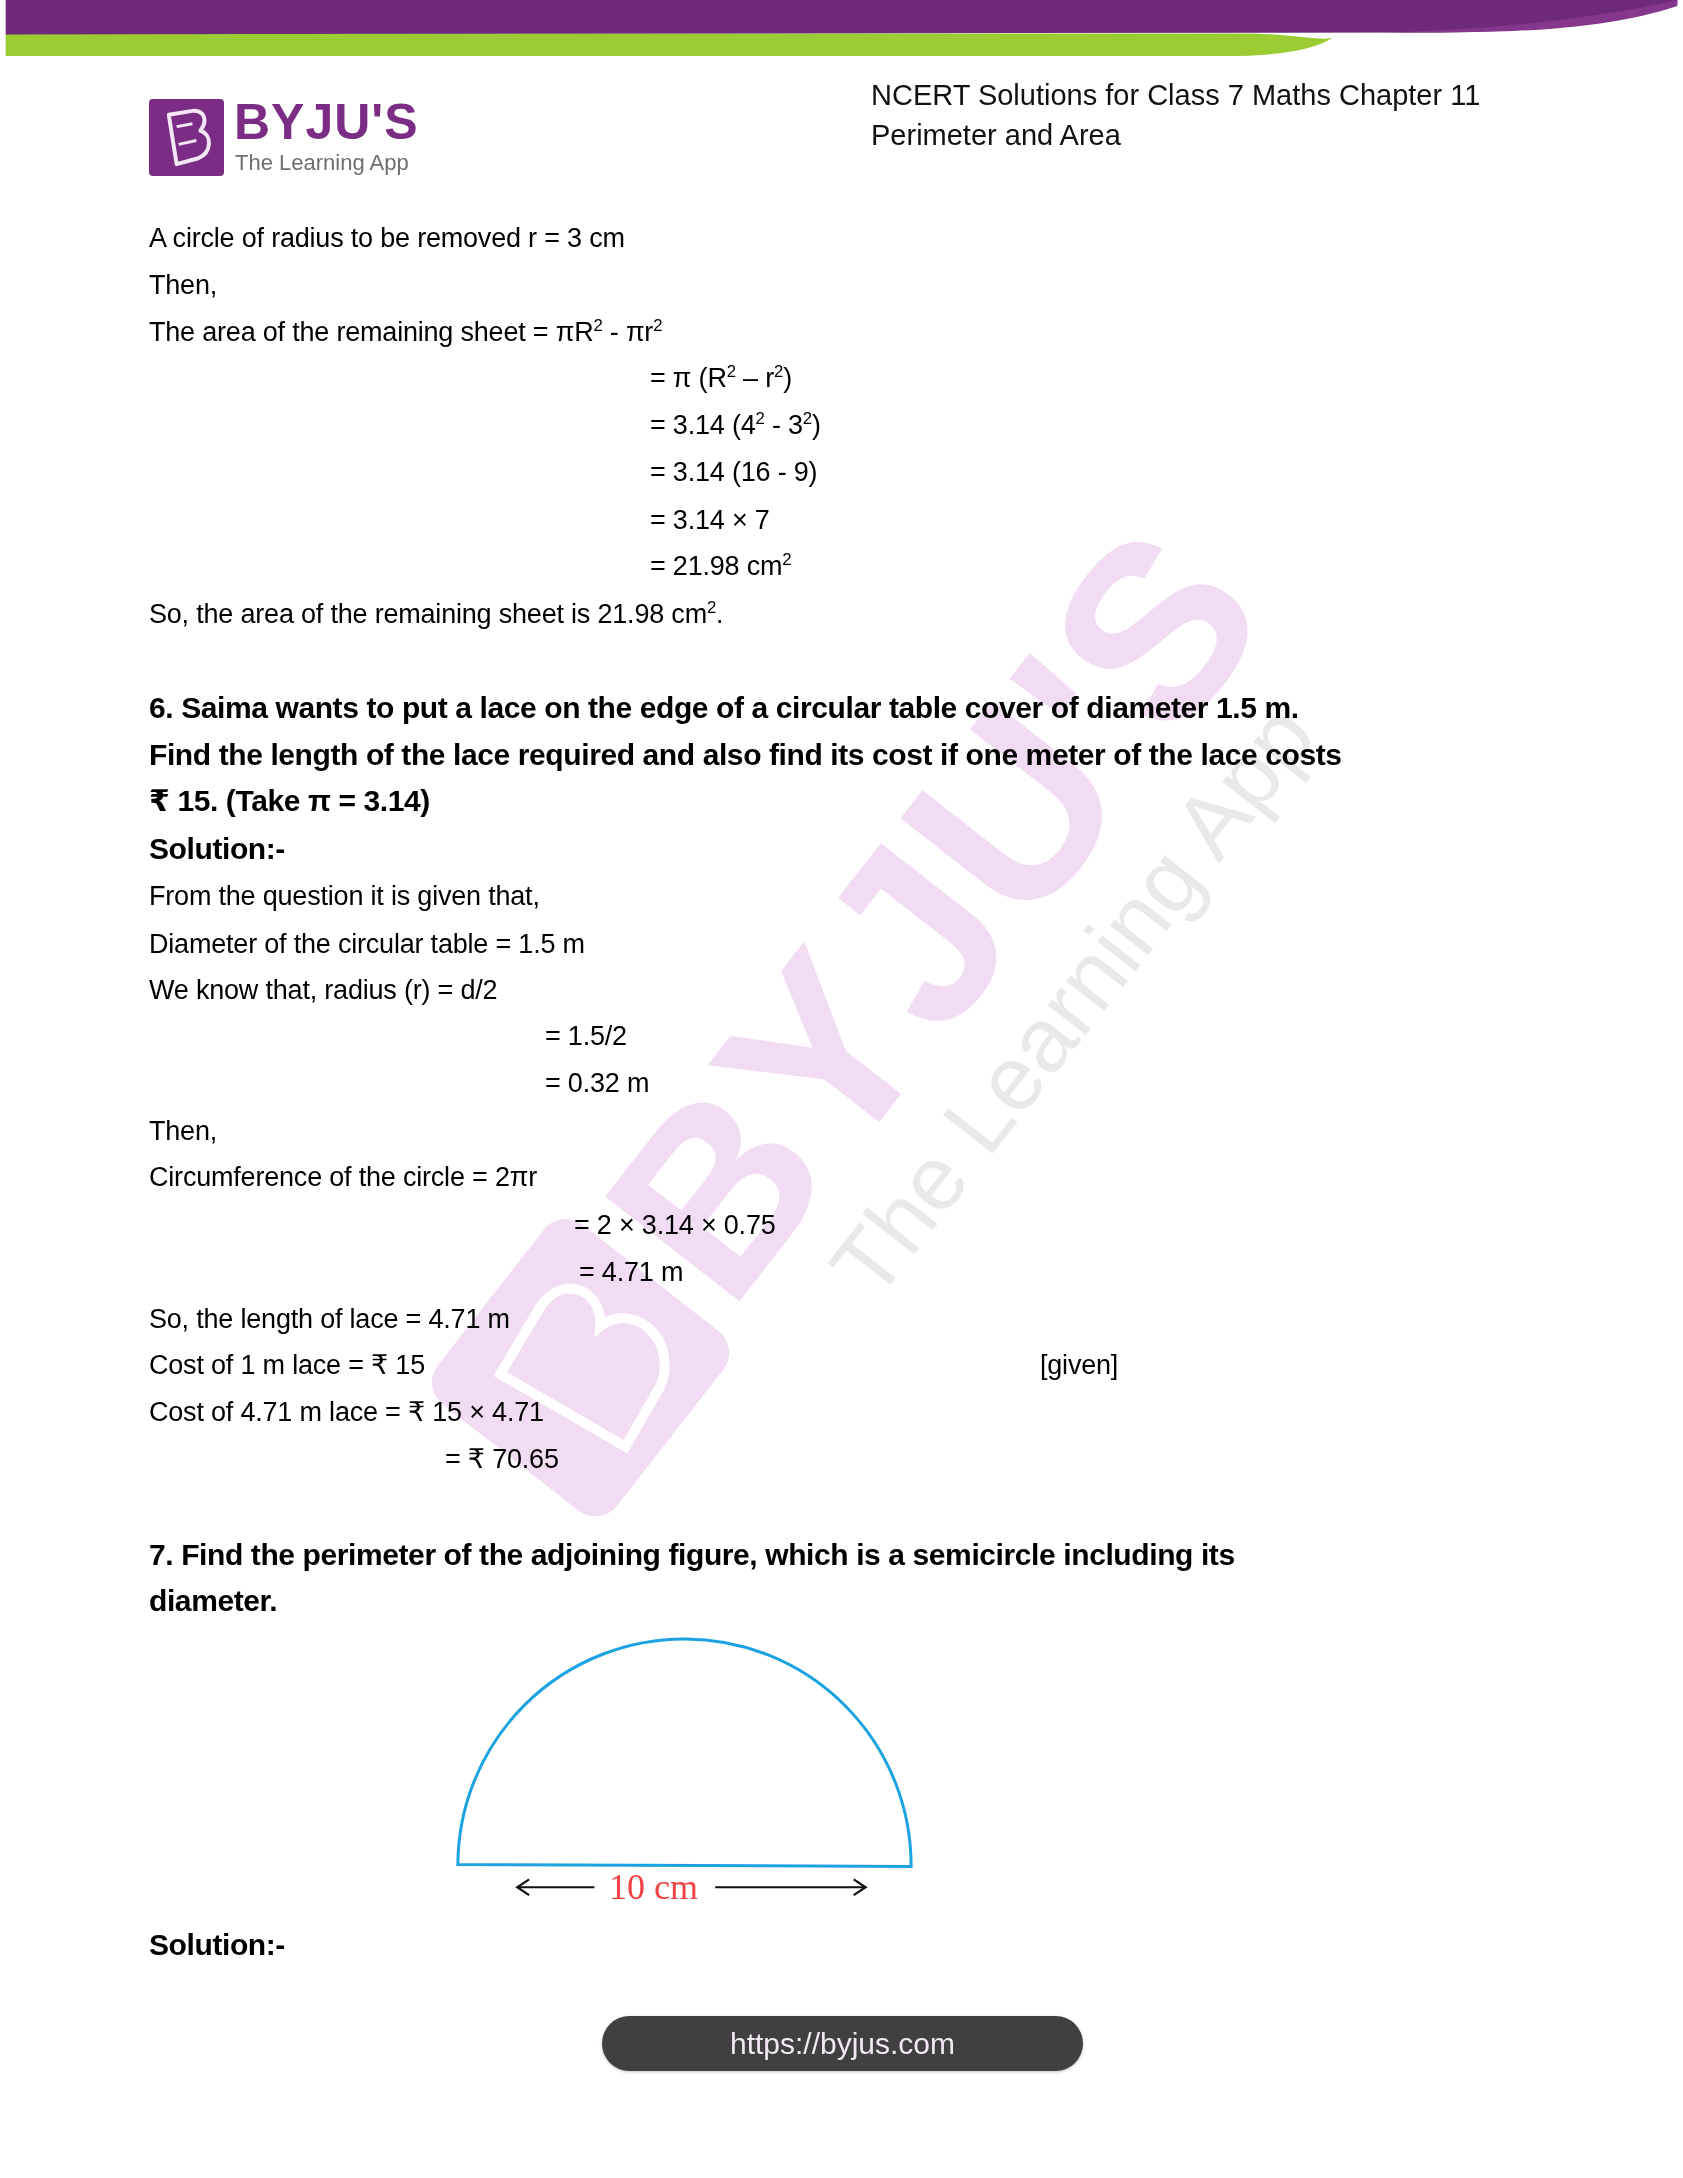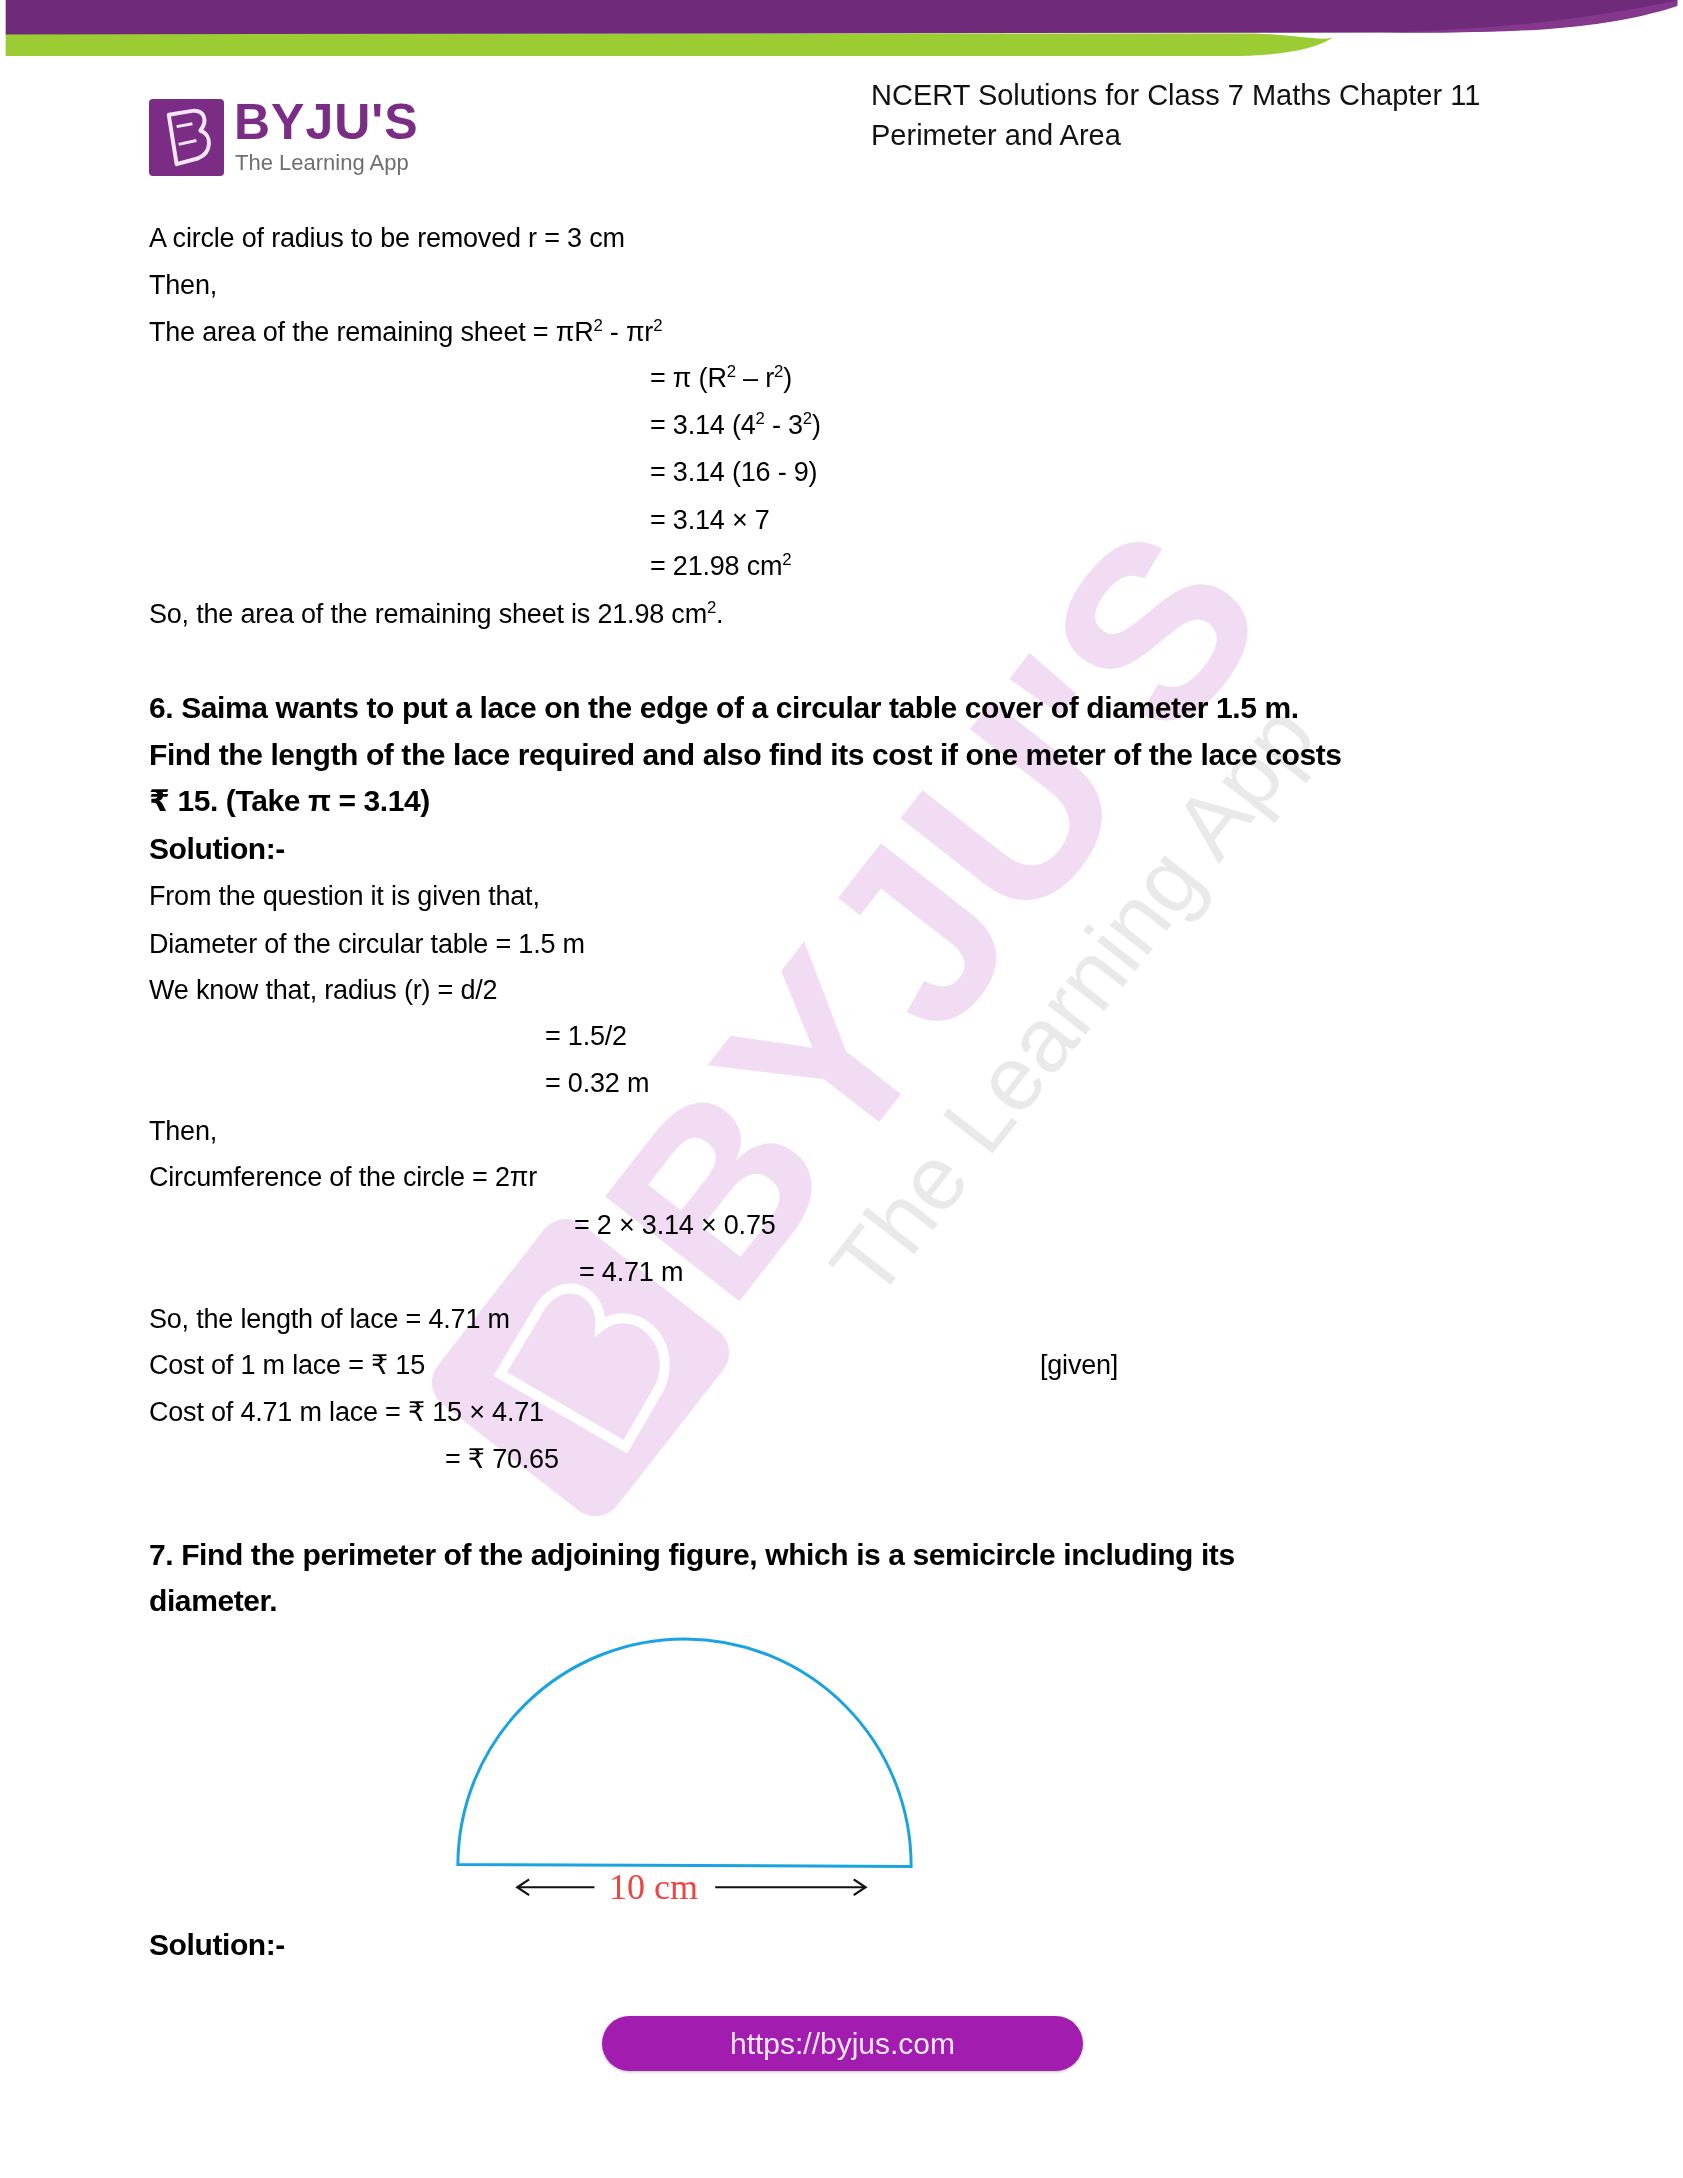--- a/index.html
+++ b/index.html
@@ -10,21 +10,21 @@
   .logo-mark { position:absolute; left:0; top:2px; width:75px; height:77px; background:#7b2d86; border-radius:4px; }
   .logo-word { position:absolute; left:85px; top:-4px; font-size:50px; font-weight:bold; color:#7b2d86; letter-spacing:1px; }
   .logo-tag { position:absolute; left:86px; top:53px; font-size:22px; color:#6d6e71; }
   .hdr { position:absolute; left:871px; font-size:29px; line-height:40px; color:#111; white-space:nowrap; }
   .ln { position:absolute; font-size:27px; line-height:40px; white-space:nowrap; letter-spacing:-0.2px; }
   .b { font-weight:bold; font-size:30px; letter-spacing:-0.4px; }
   sup { font-size:0.62em; vertical-align:0.62em; line-height:0; }
   .watermark { position:absolute; left:0; top:0; pointer-events:none; }
   .figure { position:absolute; left:446px; top:1624px; }
   .footer-pill { position:absolute; left:602px; top:2016px; width:481px; height:55px; border-radius:28px;
-                 background:#a21caf; color:#f2e8f4; font-size:30px; line-height:55px; text-align:center;
+                 background:#404040; color:#f2e8f4; font-size:30px; line-height:55px; text-align:center;
                  box-shadow:0 1px 3px rgba(0,0,0,0.25); }
 </style>
 </head>
 <body>
 
 <svg class="topbars" width="1683" height="59" viewBox="0 0 1700 60">
   <path d="M0,34 L1270,34 C1320,36 1340,42 1350,38 C1330,52 1290,57 1240,57 L0,57 Z" fill="#9ccc34"></path>
   <path d="M0,0 L1700,0 L1700,4 C1640,26 1560,32 1460,33 L0,35 Z" fill="#6f2a7a"></path>
   <path d="M1400,33 C1520,30 1620,18 1700,0 L1700,6 C1640,26 1560,33 1460,33 Z" fill="#84378d"></path>
 </svg>

